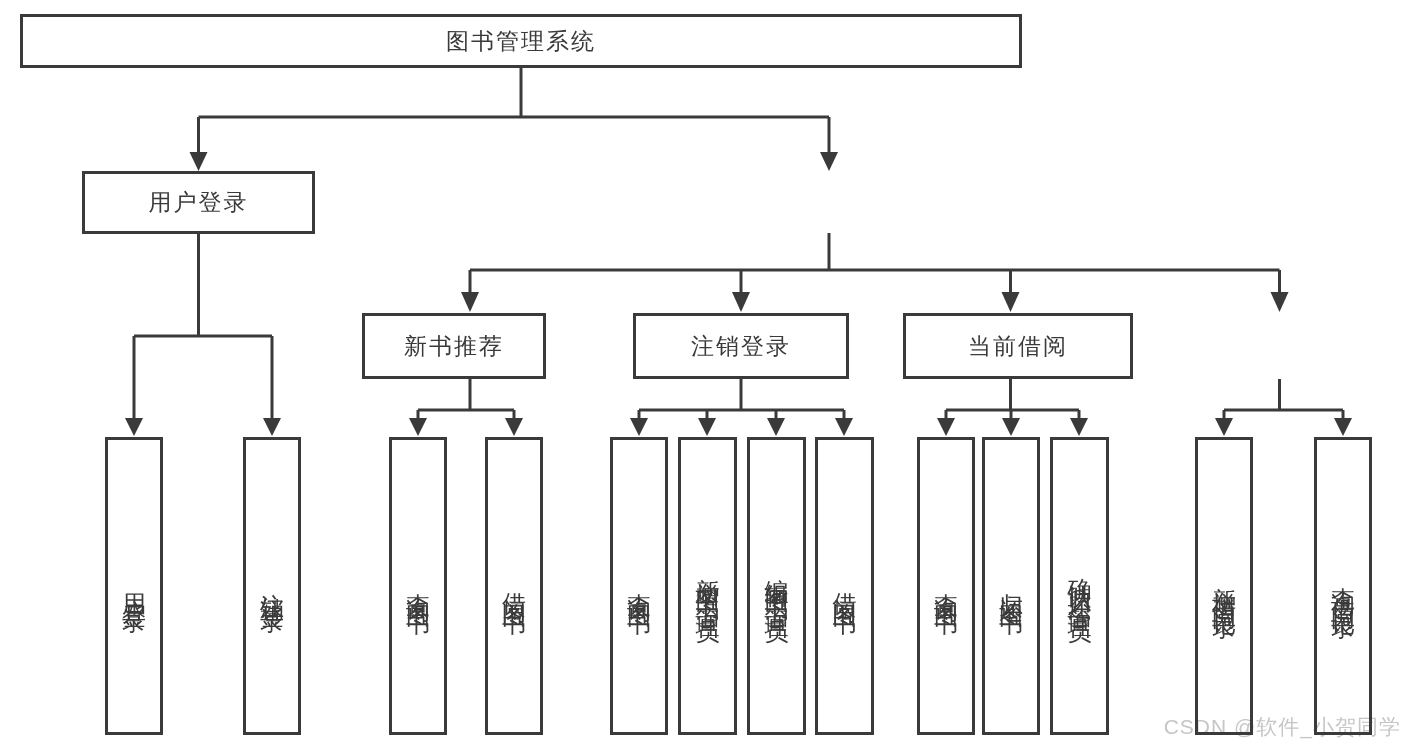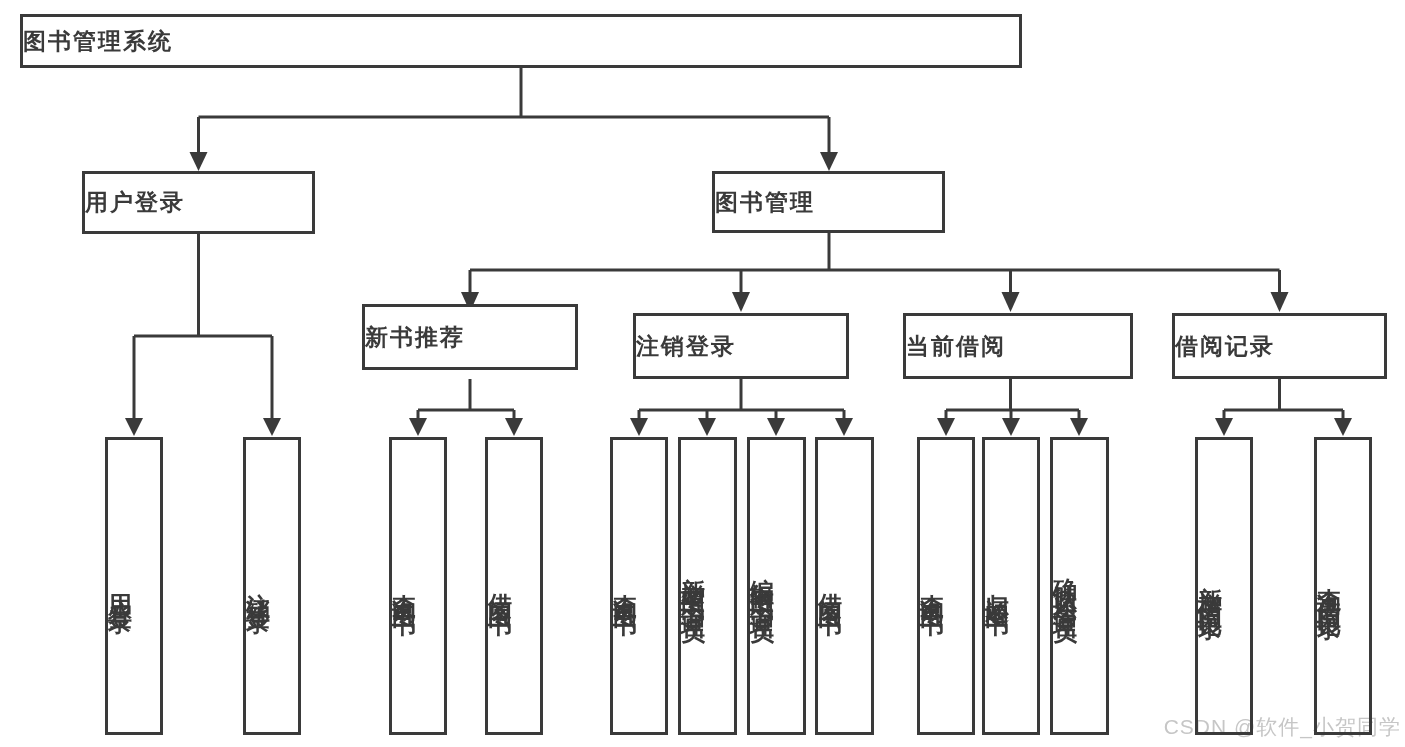--- a/index.html
+++ b/index.html
@@ -17,21 +17,21 @@
     overflow:hidden;
   }
   .wires{position:absolute;left:0;top:0;width:1405px;height:747px;}
   .wires path{stroke:var(--ink);stroke-width:3;fill:none;}
   .wires polygon{fill:var(--ink);stroke:none;}
   .box{
     position:absolute;
     box-sizing:border-box;
     border:3px solid var(--ink);
     background:var(--paper);
-    display:flex;align-items:center;justify-content:flex-start;font-weight:bold;
+    display:flex;align-items:center;justify-content:center;
   }
   .box.h span{
     font-size:23px;letter-spacing:2px;white-space:nowrap;
     color:var(--ink);
   }
   .box.v span{
     writing-mode:vertical-rl;
     text-orientation:mixed;
     font-size:24px;letter-spacing:6px;line-height:1;
     color:var(--ink);
@@ -116,35 +116,29 @@
       <polygon points="1334,418 1352,418 1343,436"></polygon>
   </svg>
 
   <div class="box h" style="left:20px;top:14px;width:1002px;height:54px">
     <span>图书管理系统</span>
   </div>
 
   <div class="box h" style="left:82px;top:171px;width:233px;height:63px">
     <span>用户登录</span>
   </div>
-  <div class="box h" style="left:712px;top:171px;width:233px;height:62px">
-    <span>图书管理</span>
-  </div>
 
-  <div class="box h" style="left:362px;top:304px;width:216px;height:66px">
+  <div class="box h" style="left:362px;top:313px;width:184px;height:66px">
     <span>新书推荐</span>
   </div>
   <div class="box h" style="left:633px;top:313px;width:216px;height:66px">
     <span>注销登录</span>
   </div>
   <div class="box h" style="left:903px;top:313px;width:230px;height:66px">
     <span>当前借阅</span>
-  </div>
-  <div class="box h" style="left:1172px;top:313px;width:215px;height:66px">
-    <span>借阅记录</span>
   </div>
 
   <div class="box v" style="left:105px;top:437px;width:58px;height:298px">
     <span>用户登录</span>
   </div>
   <div class="box v" style="left:243px;top:437px;width:58px;height:298px">
     <span>注销登录</span>
   </div>
 
   <div class="box v" style="left:389px;top:437px;width:58px;height:298px">

